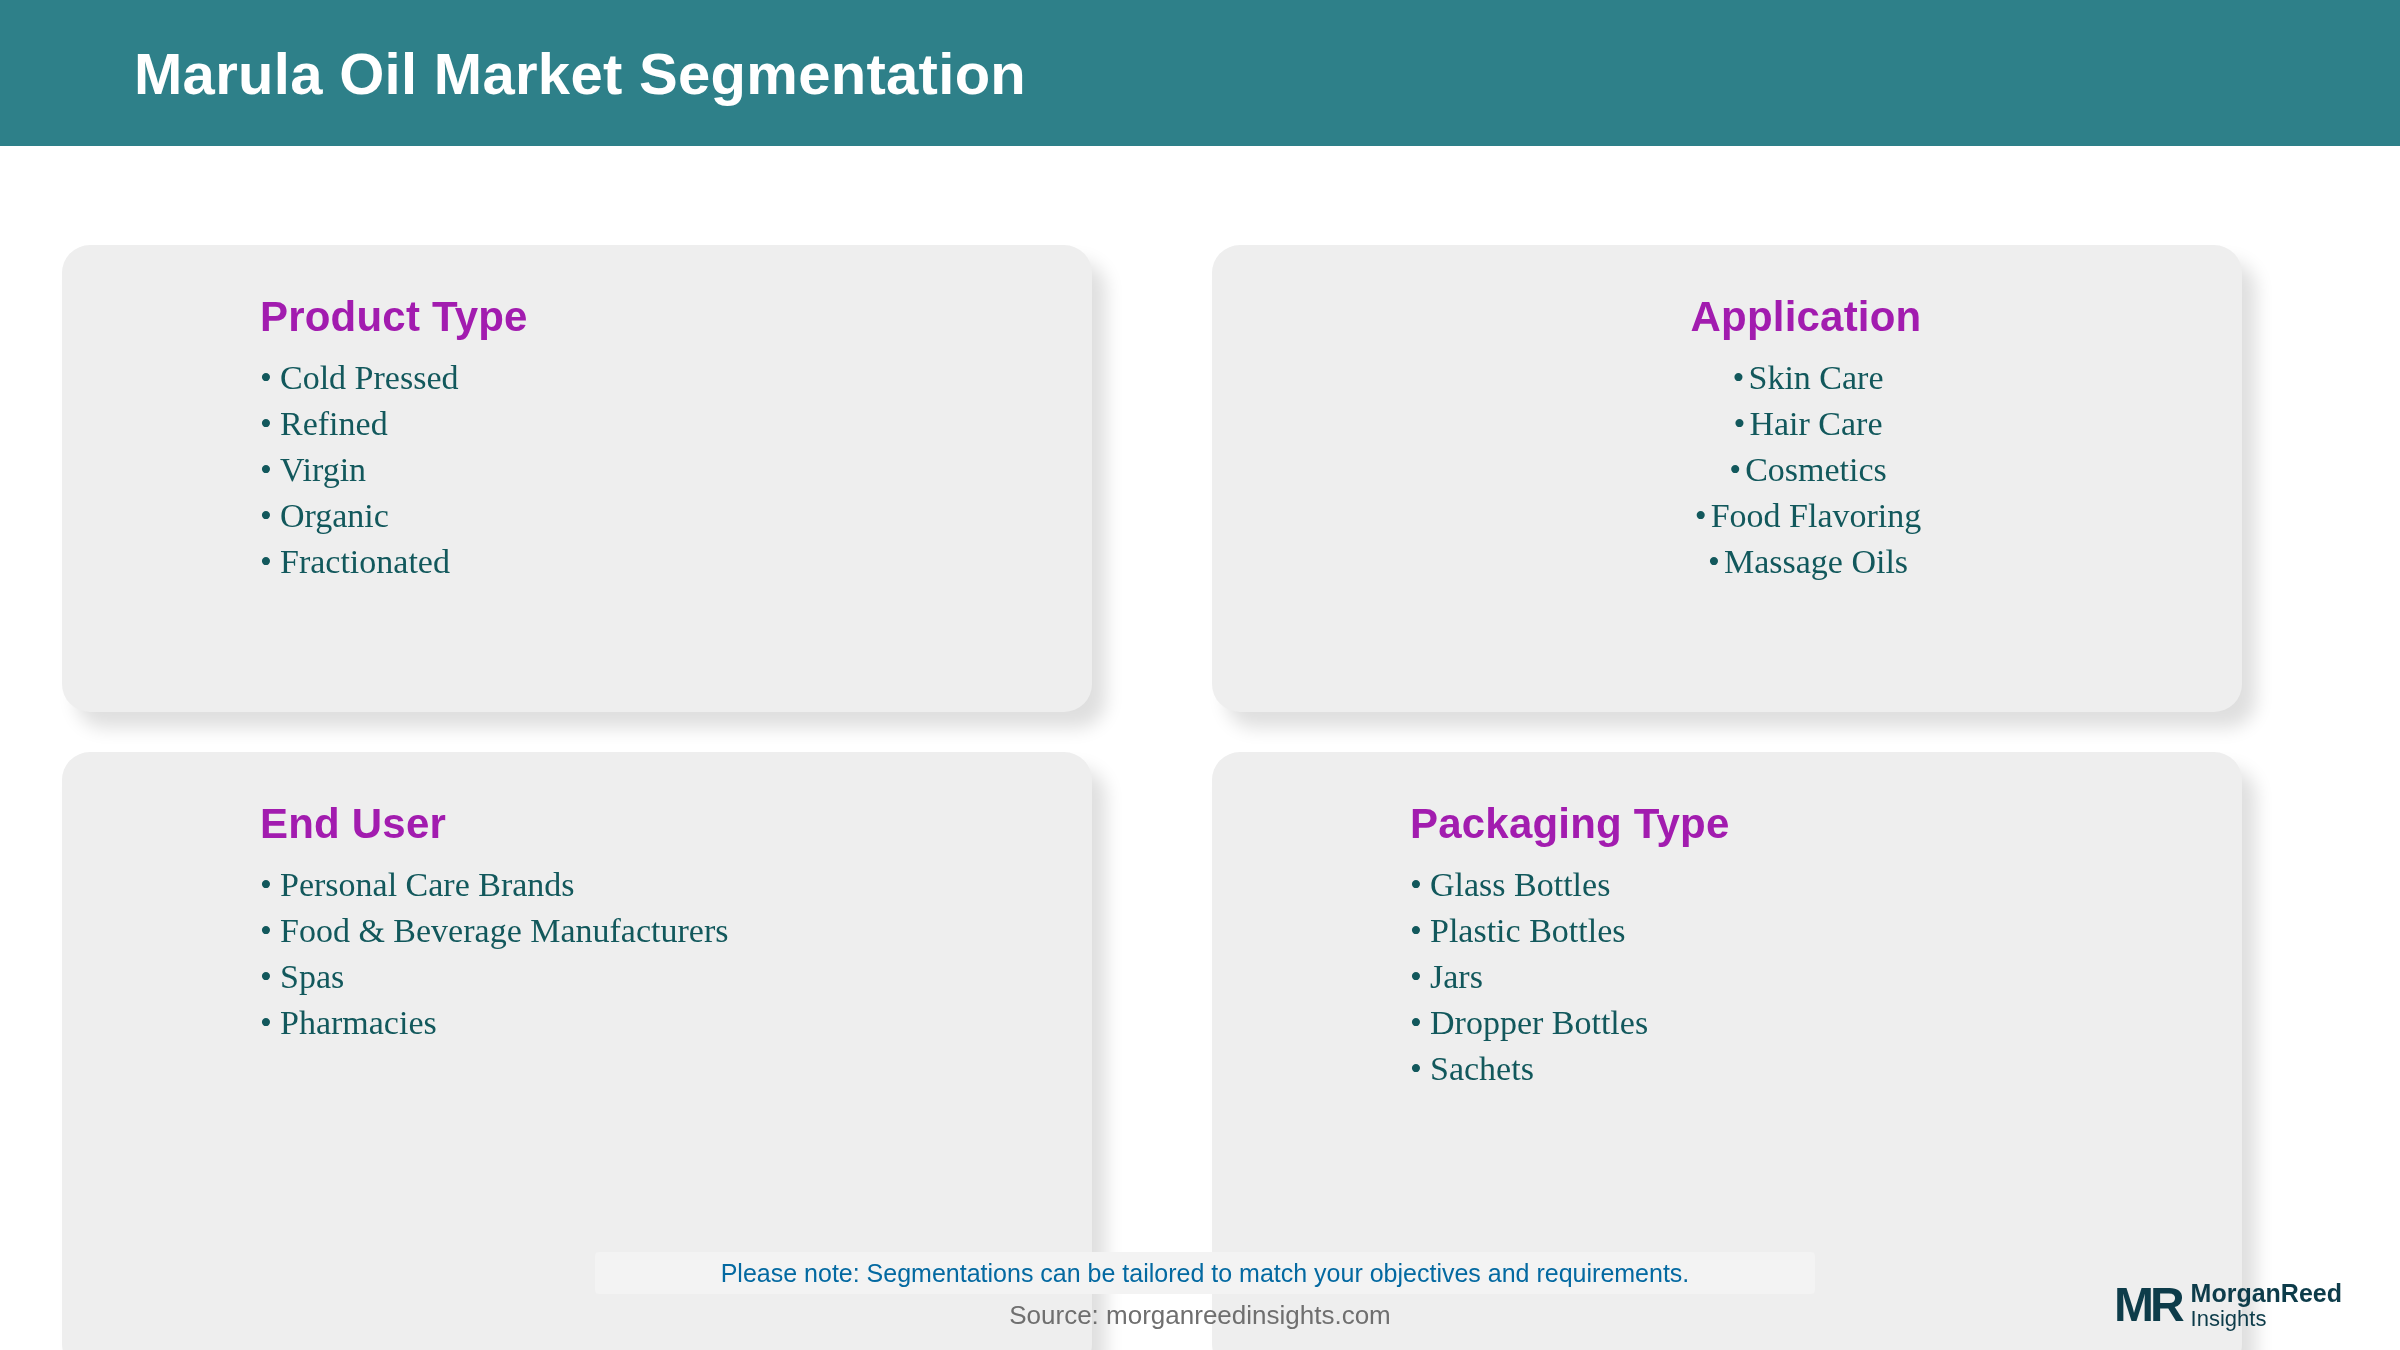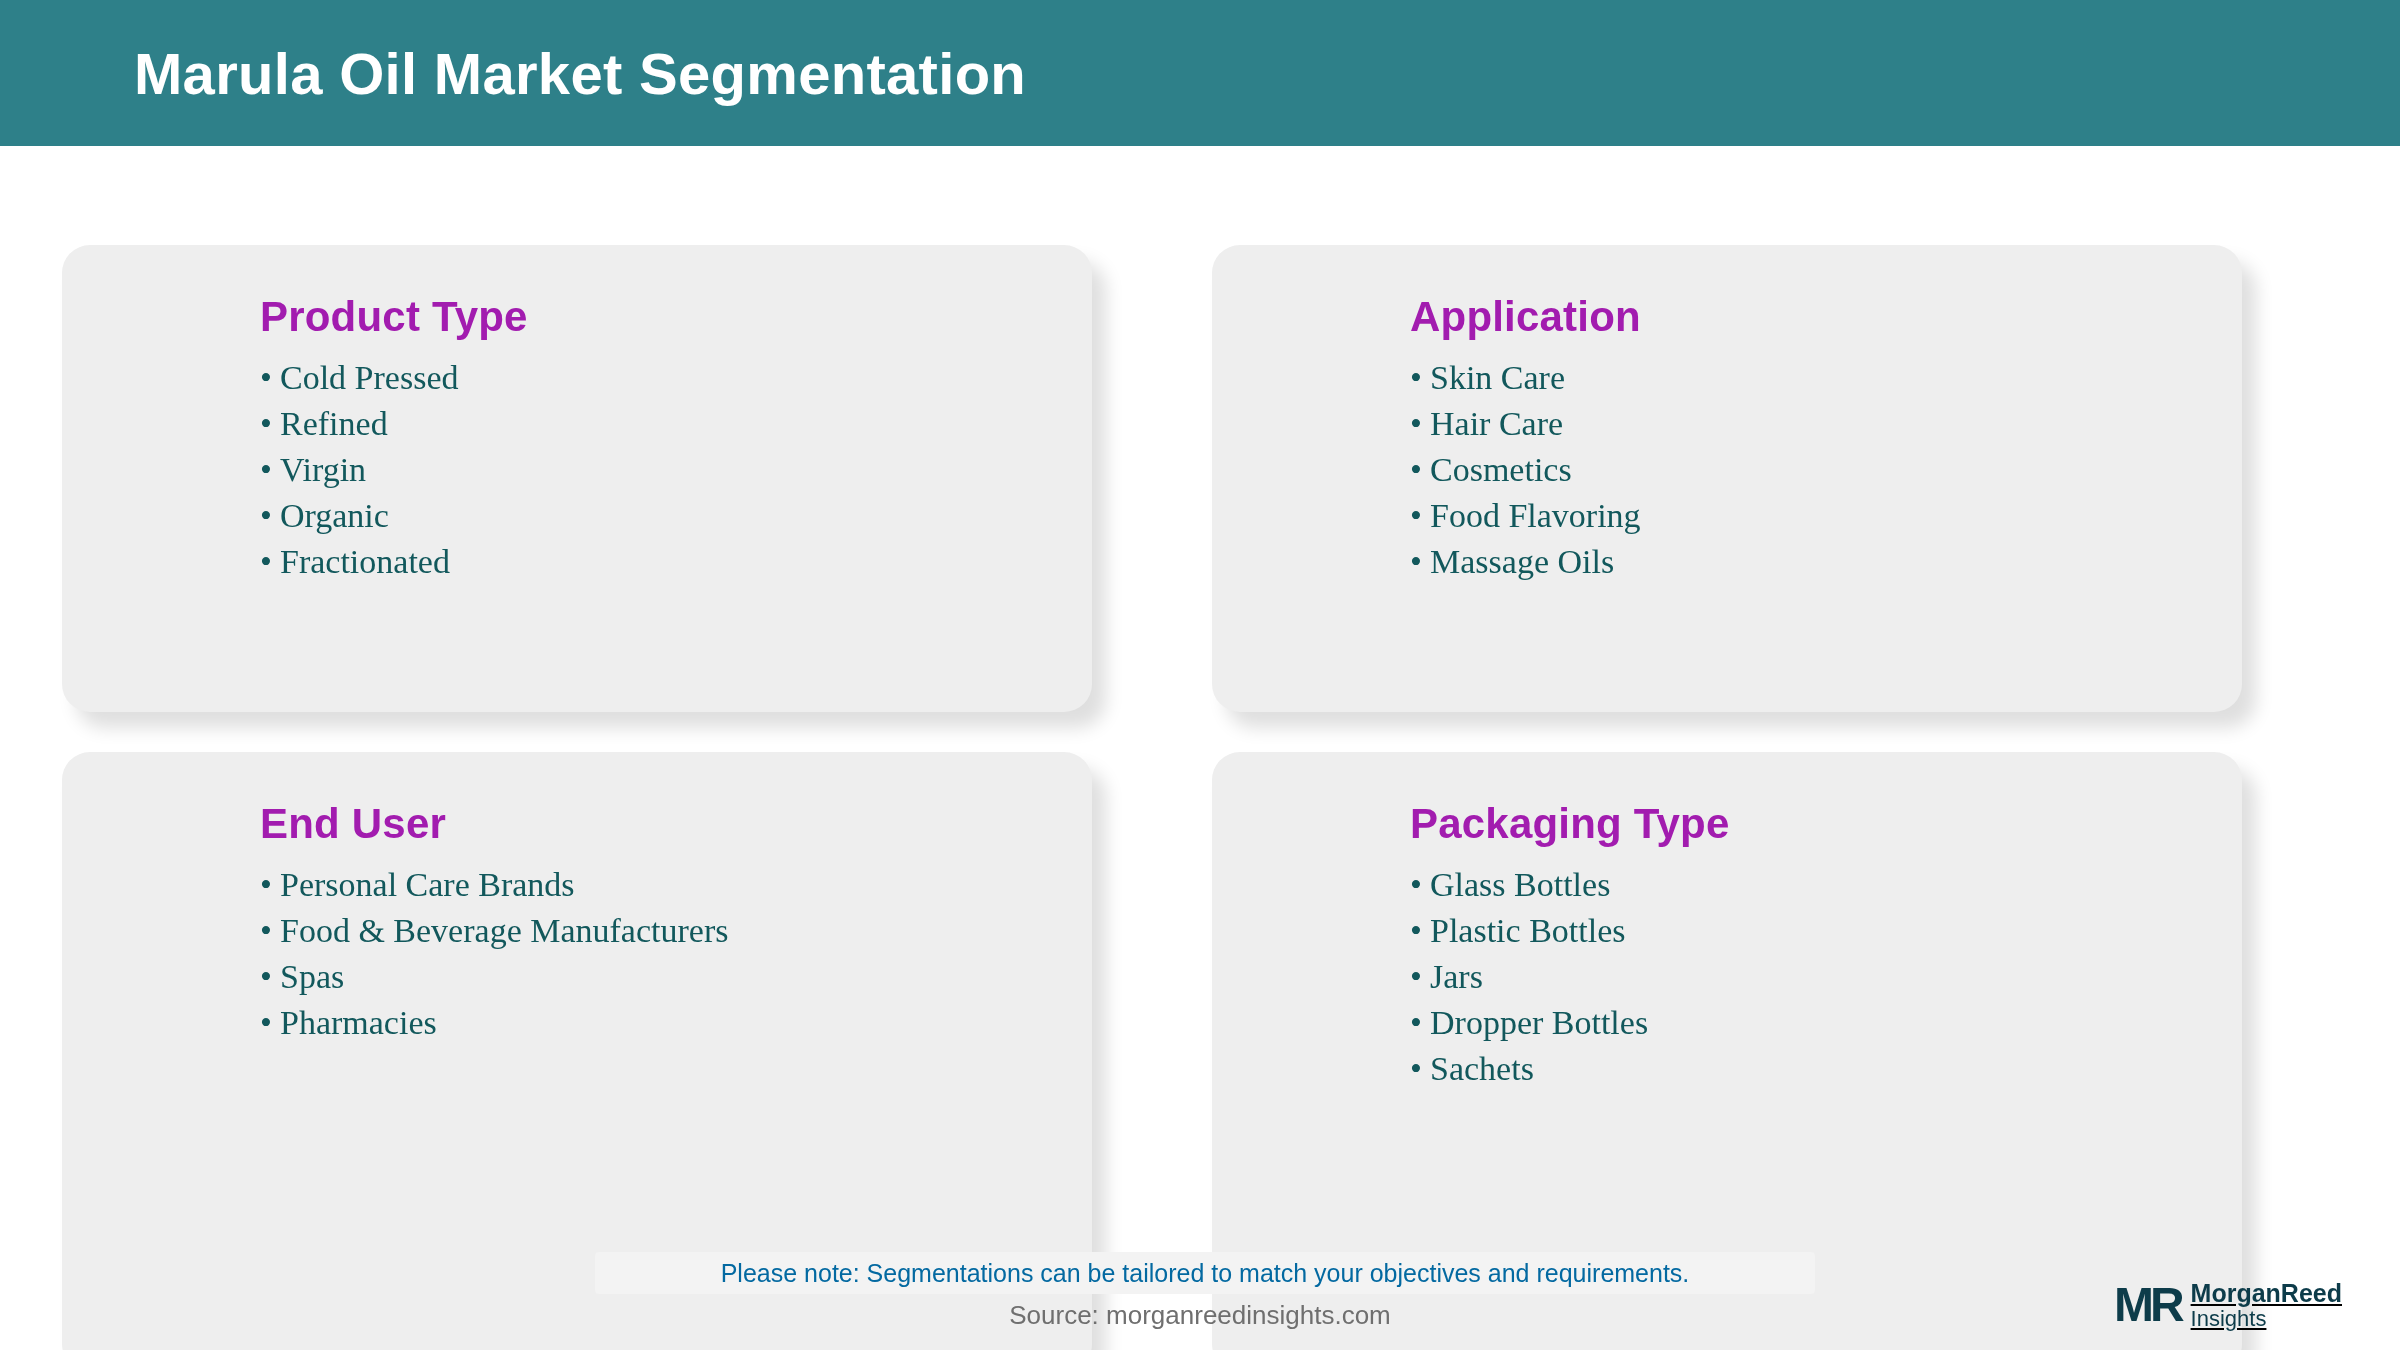--- a/index.html
+++ b/index.html
@@ -41,21 +41,21 @@
     top: 172px;
     width: 2400px;
   }
   .card {
     position: absolute;
     background: #eeeeee;
     border-radius: 28px;
     box-shadow: 14px 16px 18px rgba(0,0,0,0.13);
   }
   .card-0 { left: 62px;   top: 73px;  width: 1030px; height: 467px; }
-  .card-1 { left: 1212px; top: 73px;  width: 1030px; height: 467px; }
+  .card-1 { left: 1212px; top: 73px;  width: 1030px; height: 467px; text-align: center; }
   .card-2 { left: 62px;   top: 580px; width: 1030px; height: 620px; }
   .card-3 { left: 1212px; top: 580px; width: 1030px; height: 620px; }
 
   .card-inner {
     position: absolute;
     left: 198px;
     top: 48px;
     right: 40px;
   }
   .card-title {
@@ -125,21 +125,20 @@
     color: #0d3c4a;
     letter-spacing: -4px;
     line-height: 1;
     margin-right: 10px;
   }
   .logo-text {
     display: flex;
     flex-direction: column;
     justify-content: center;
     line-height: 1.05;
-    text-decoration: underline;
   }
   .logo-name {
     font-size: 25px;
     font-weight: bold;
     color: #0d3c4a;
   }
   .logo-sub {
     font-size: 22px;
     color: #0d3c4a;
   }

